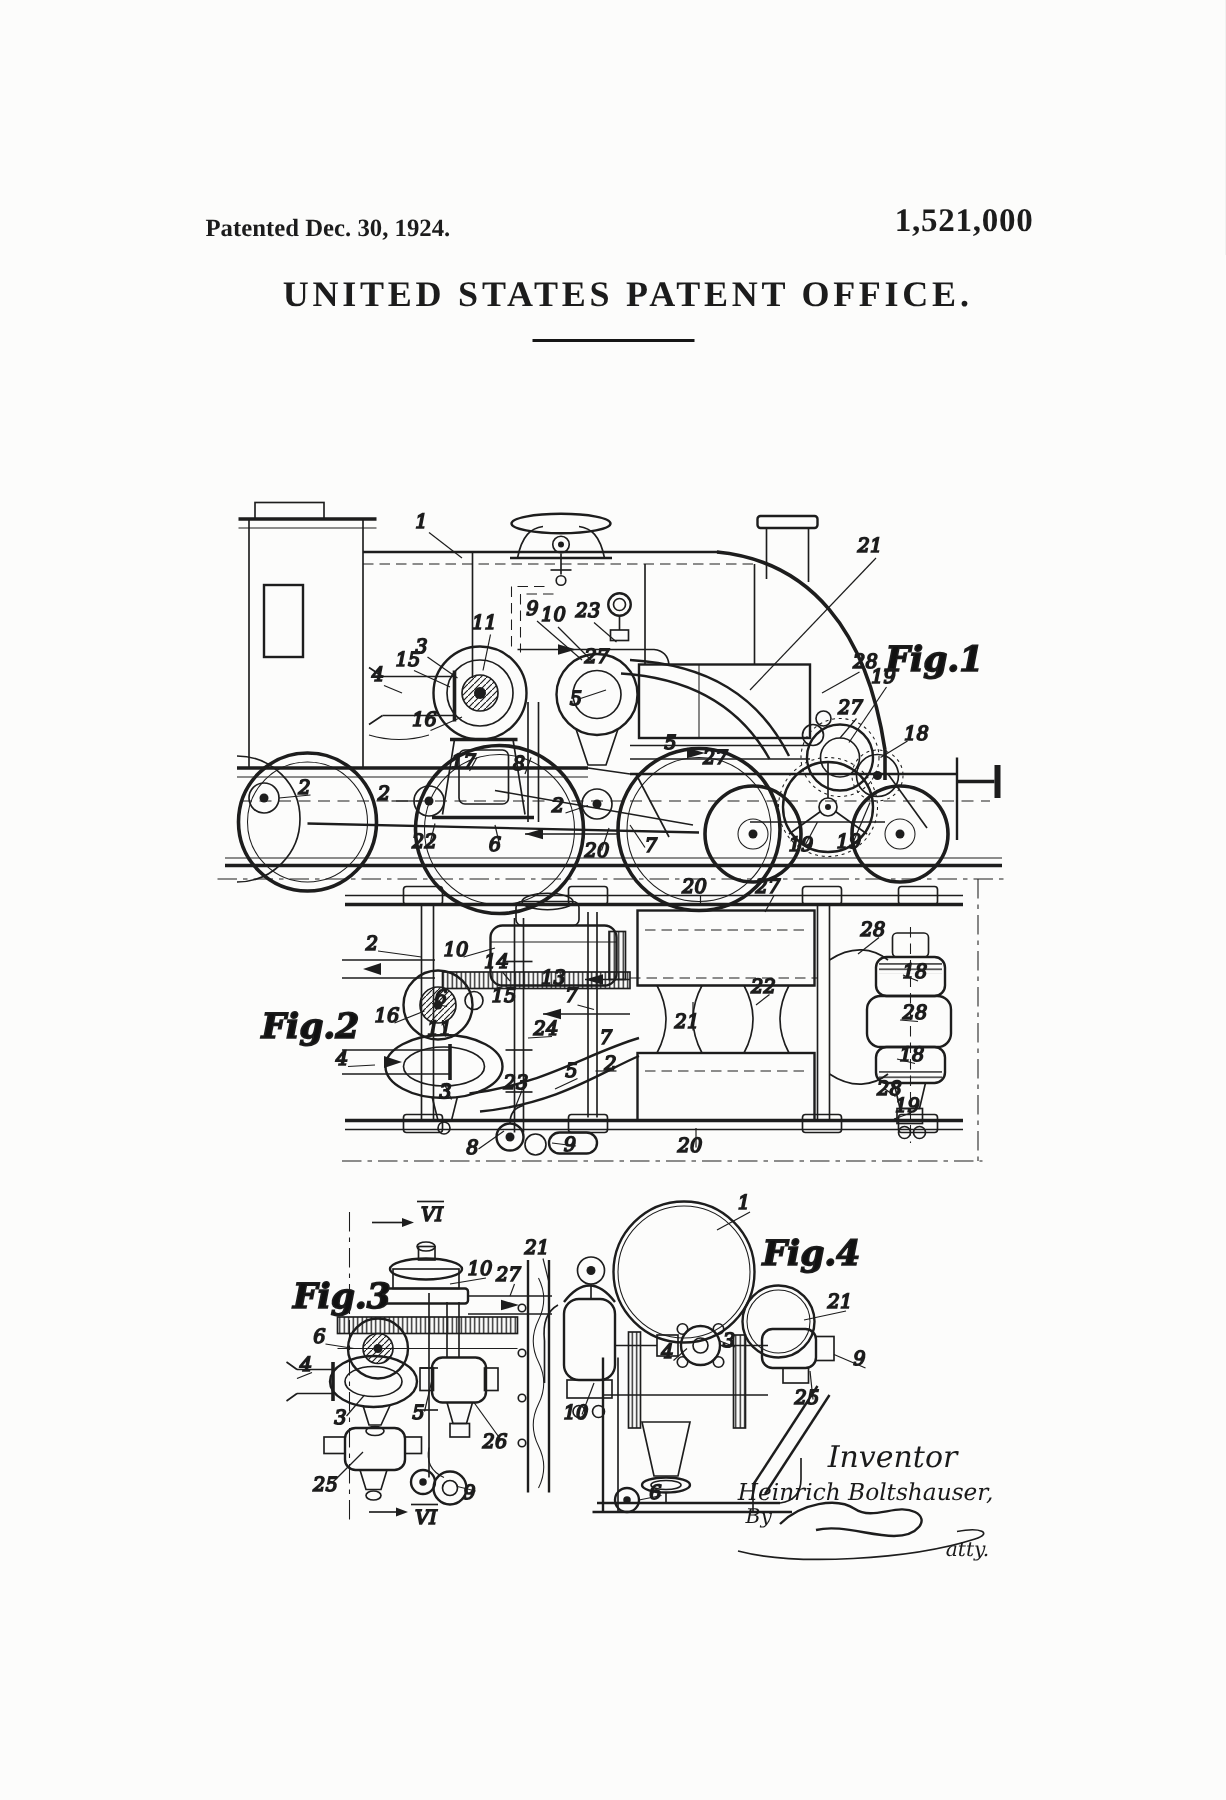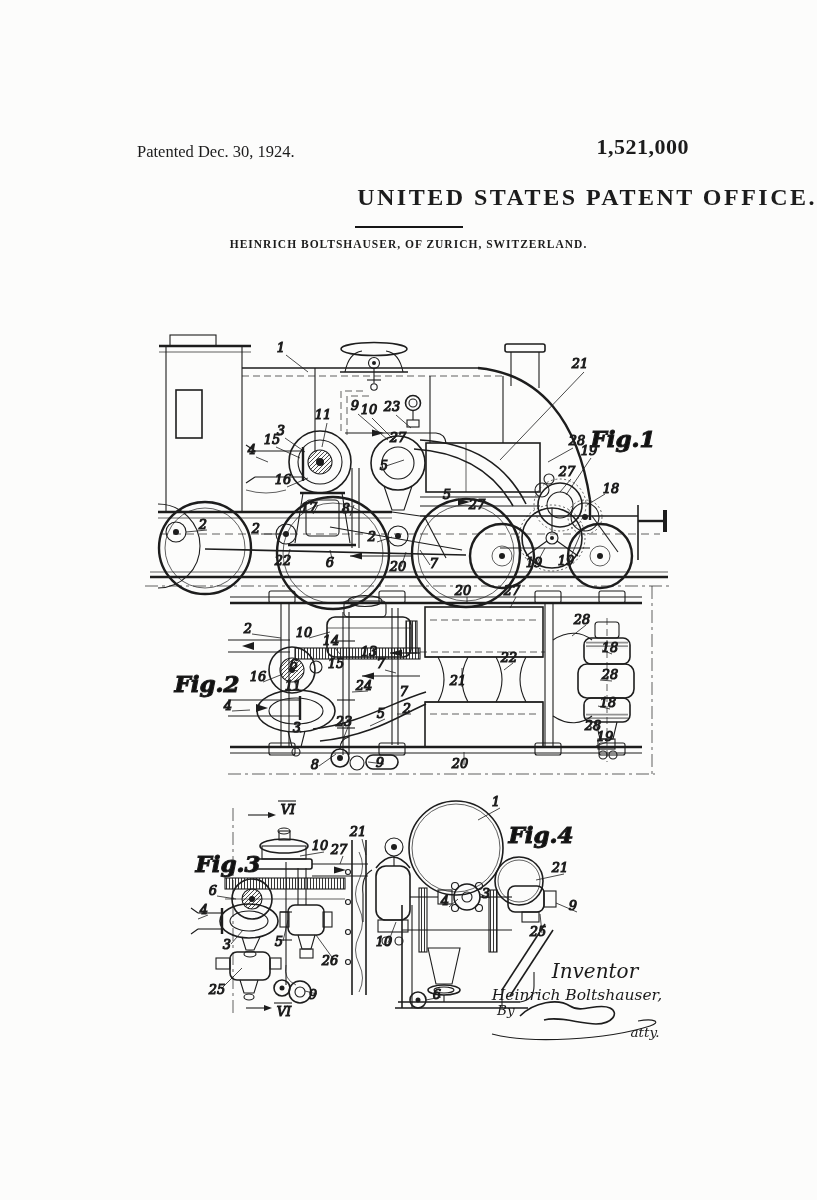--- a/index.html
+++ b/index.html
@@ -1,21 +1,21 @@
 <!DOCTYPE html>
 <html><head>
 <meta charset="utf-8">
 <style>
   html,body{margin:0;padding:0;background:#e9e9e7;}
   .page{position:relative;width:817px;height:1200px;background:#fcfcfb;margin:0 auto;
         overflow:hidden;font-family:"Liberation Serif","DejaVu Serif",serif;color:#1c1c1c;}
   .abs{position:absolute;}
-  .patented{left:137px;top:142px;font-weight:normal;font-size:16.5px;}
+  .patented{left:137px;top:142px;font-weight:bold;font-size:16.5px;}
   .patnum{right:128px;top:134px;font-weight:bold;font-size:22px;letter-spacing:.5px;}
-  .office{left:0;right:0;top:184px;text-align:right;font-weight:bold;font-size:24px;letter-spacing:2.5px;padding-left:20px;}
+  .office{left:0;right:0;top:184px;text-align:center;font-weight:bold;font-size:24px;letter-spacing:2.5px;padding-left:20px;}
   .divider{left:50%;margin-left:-54px;top:226px;width:108px;border-top:2.2px solid #161616;height:0;}
   .invline{left:0;right:0;top:238px;text-align:center;font-weight:bold;font-size:11.5px;letter-spacing:1px;}
   .titline{left:0;right:0;top:261px;text-align:center;font-weight:bold;font-size:11.5px;letter-spacing:1px;}
   .filed{left:0;right:0;top:280px;text-align:center;font-size:11px;font-family:"Liberation Mono","DejaVu Sans Mono",monospace;}
   svg.art{position:absolute;left:0;top:0;width:817px;height:1200px;}
   .s1,.thin,.w15,.w2,.w3,.lead{stroke:#1d1d1d;fill:none;}
   .s1{stroke-width:1.1;} .thin{stroke-width:.7;} .w15{stroke-width:1.6;} .w2{stroke-width:2.4;} .w3{stroke-width:4;}
   .lead{stroke-width:.8;}
   .fill{fill:#1d1d1d;stroke:none;}
   .dash{stroke-dasharray:7 4;} .dash2{stroke-dasharray:8 5;} .dd{stroke-dasharray:13 4 3 4;} .dot{stroke-dasharray:2 2.5;}
@@ -27,21 +27,20 @@
 </style>
 </head>
 <body>
 
 <div class="page">
 
   <span class="abs patented">Patented Dec. 30, 1924.</span>
   <span class="abs patnum">1,521,000</span>
   <div class="abs office">UNITED STATES PATENT OFFICE.</div>
   <div class="abs divider"></div>
-  <div class="abs invline">HEINRICH BOLTSHAUSER, OF ZURICH, SWITZERLAND.</div>
 
   <svg class="art" viewBox="0 0 817 1200">
     <defs>
       <pattern id="hH" width="4" height="3.6" patternUnits="userSpaceOnUse">
           <path d="M0 1.8 H4" stroke="#1d1d1d" stroke-width="0.9"></path>
         </pattern>
       <pattern id="hV" width="3" height="10" patternUnits="userSpaceOnUse">
           <path d="M1.5 0 V10" stroke="#1d1d1d" stroke-width="0.9"></path>
         </pattern>
       <pattern id="hD" width="4" height="4" patternUnits="userSpaceOnUse">

